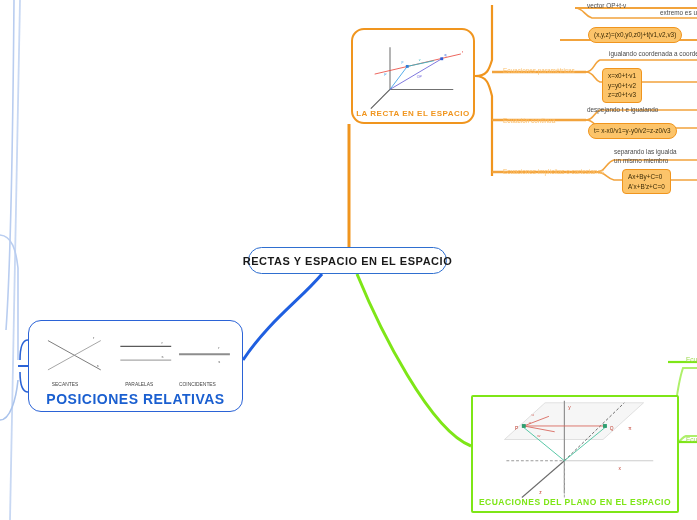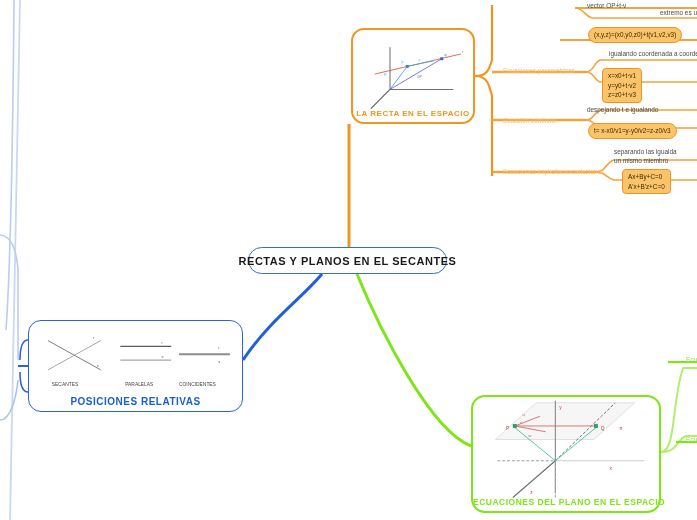--- a/index.html
+++ b/index.html
@@ -31,24 +31,24 @@
   }
   #card-recta{
     left:351px;top:28px;width:124px;height:96px;
     border:2px solid #f0951e;border-radius:13px;
   }
   #card-recta .caption{color:#f0951e;font-size:8px;}
   #card-posiciones{
     left:28px;top:320px;width:215px;height:92px;
     border:1.8px solid #2b63d6;border-radius:13px;
   }
-  #card-posiciones .caption{color:#1a5fd0;font-size:10px;}
+  #card-posiciones .caption{color:#1a5fd0;font-size:14px;}
   #card-plano{
-    left:471px;top:395px;width:190px;height:118px;
-    border:2px solid #7ee617;border-radius:14px;
+    left:471px;top:395px;width:208px;height:118px;
+    border:2px solid #7ee617;border-radius:2px;
   }
   #card-plano .caption{color:#7ee617;font-size:8.5px;}
 
   .fig{position:absolute;left:0;top:0;width:100%;height:100%;}
 
   
   .blabel{
     position:absolute;white-space:nowrap;font-size:6.4px;
     line-height:1.45;
   }
@@ -107,21 +107,21 @@
     <path d="M14,0 C13,120 11,260 6,330" stroke="#b9cdf0" stroke-width="1.6" fill="none"></path>
     <path d="M20,0 C18,140 14,300 10,520" stroke="#c8d8f3" stroke-width="1.8" fill="none"></path>
     <path d="M0,235 C12,236 16,250 18,268 L18,360" stroke="#b9cdf0" stroke-width="1.6" fill="none"></path>
     <path d="M0,420 C10,420 16,400 18,380" stroke="#aac3ec" stroke-width="1.6" fill="none"></path>
     <path d="M18,366 L28,366" stroke="#2b63d6" stroke-width="2" fill="none"></path>
     <path d="M28,340 C22,340 20,350 20,360" stroke="#2b63d6" stroke-width="1.6" fill="none"></path>
     <path d="M28,392 C22,392 20,382 20,372" stroke="#2b63d6" stroke-width="1.6" fill="none"></path>
   </svg>
 
   <div class="root-node">
-    <span>RECTAS Y PLANOS EN EL SECANTES</span>
+    <span>RECTAS Y ESPACIO EN EL ESPACIO</span>
   </div>
 
   <div class="img-card" id="card-recta">
     <svg class="fig" viewBox="0 0 124 96">
 
       <line x1="38" y1="18" x2="38" y2="62" stroke="#707070" stroke-width="1.1"></line>
       <line x1="38" y1="62" x2="104" y2="62" stroke="#707070" stroke-width="1.1"></line>
       <line x1="38" y1="62" x2="18" y2="82" stroke="#555555" stroke-width="1.1"></line>
 
       <line x1="22" y1="46" x2="112" y2="25" stroke="#e8443a" stroke-width="1" opacity=".85"></line>

